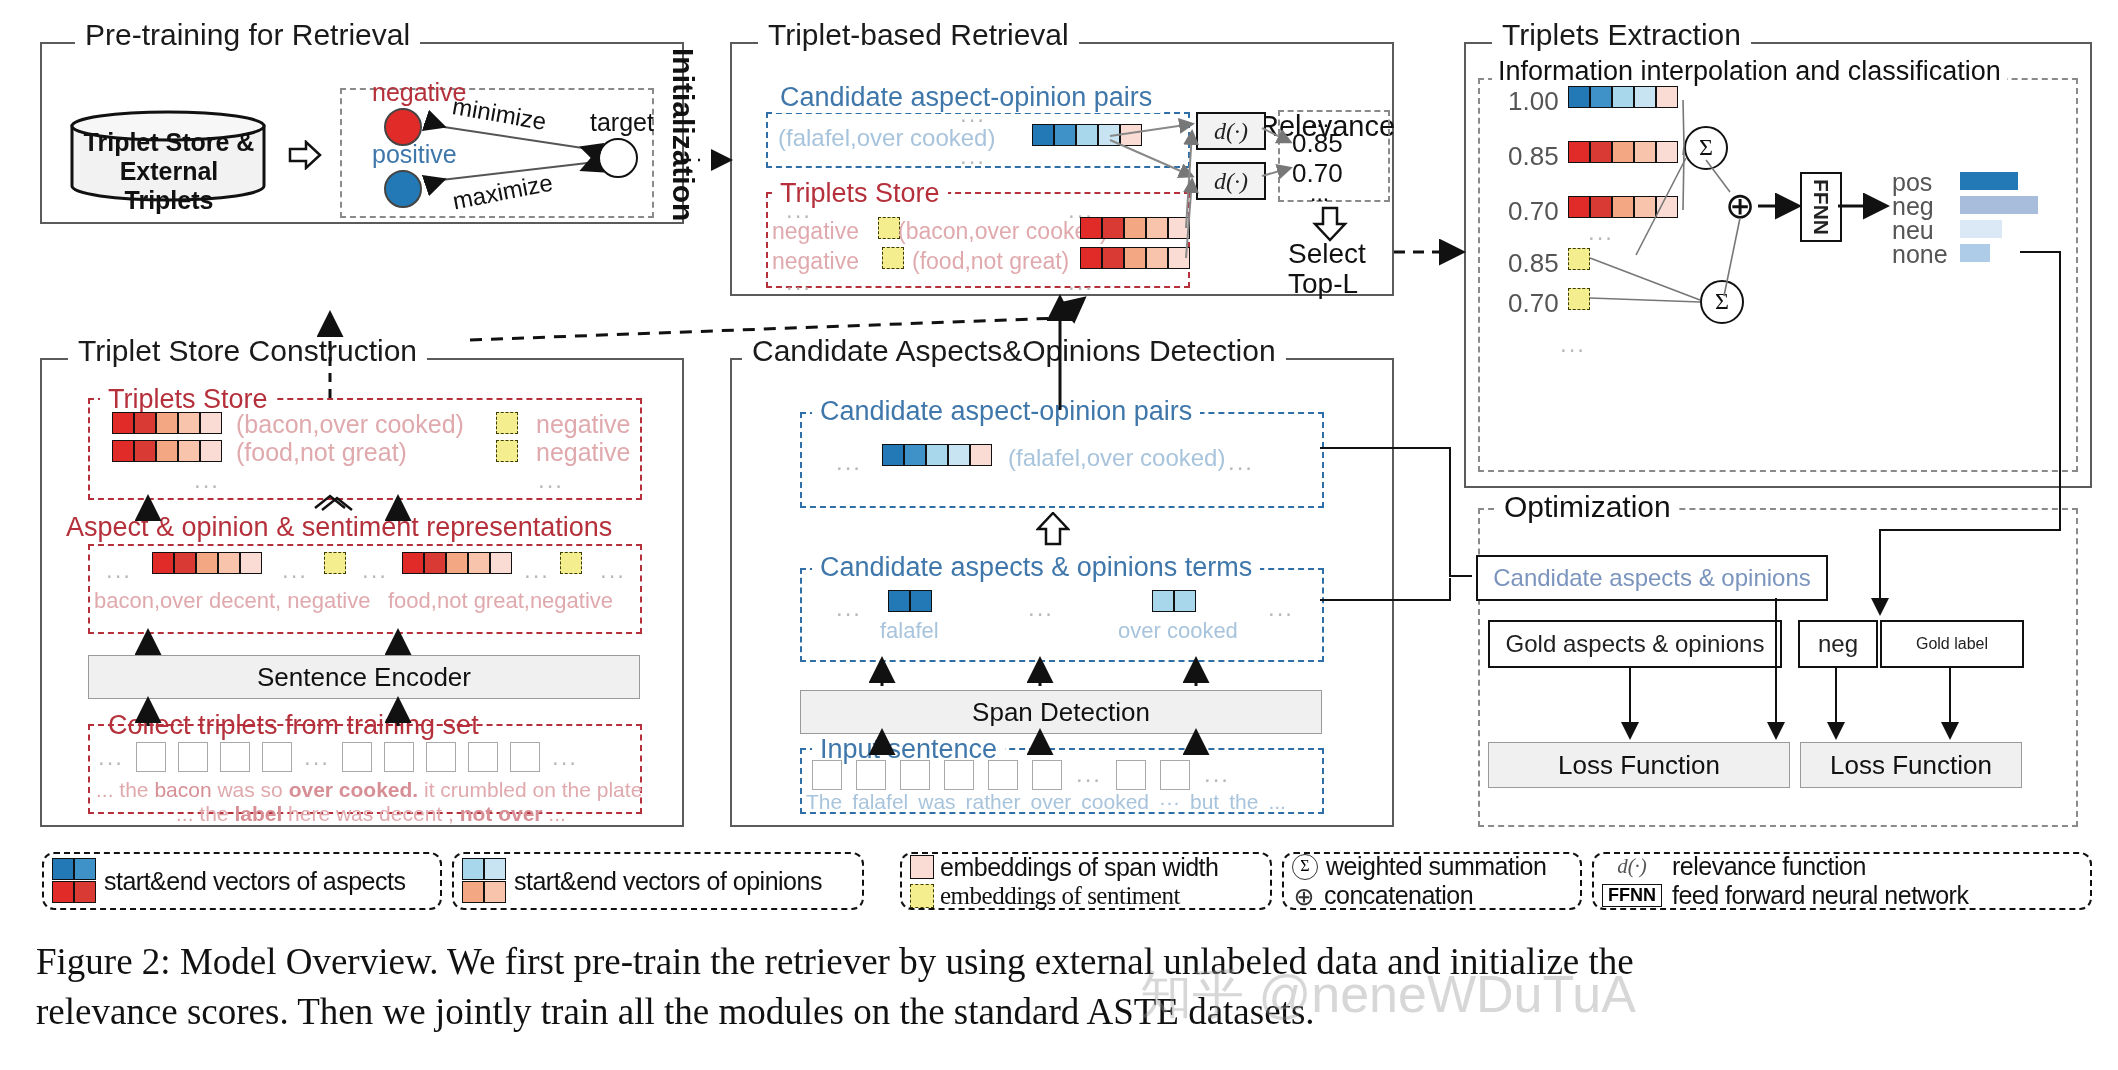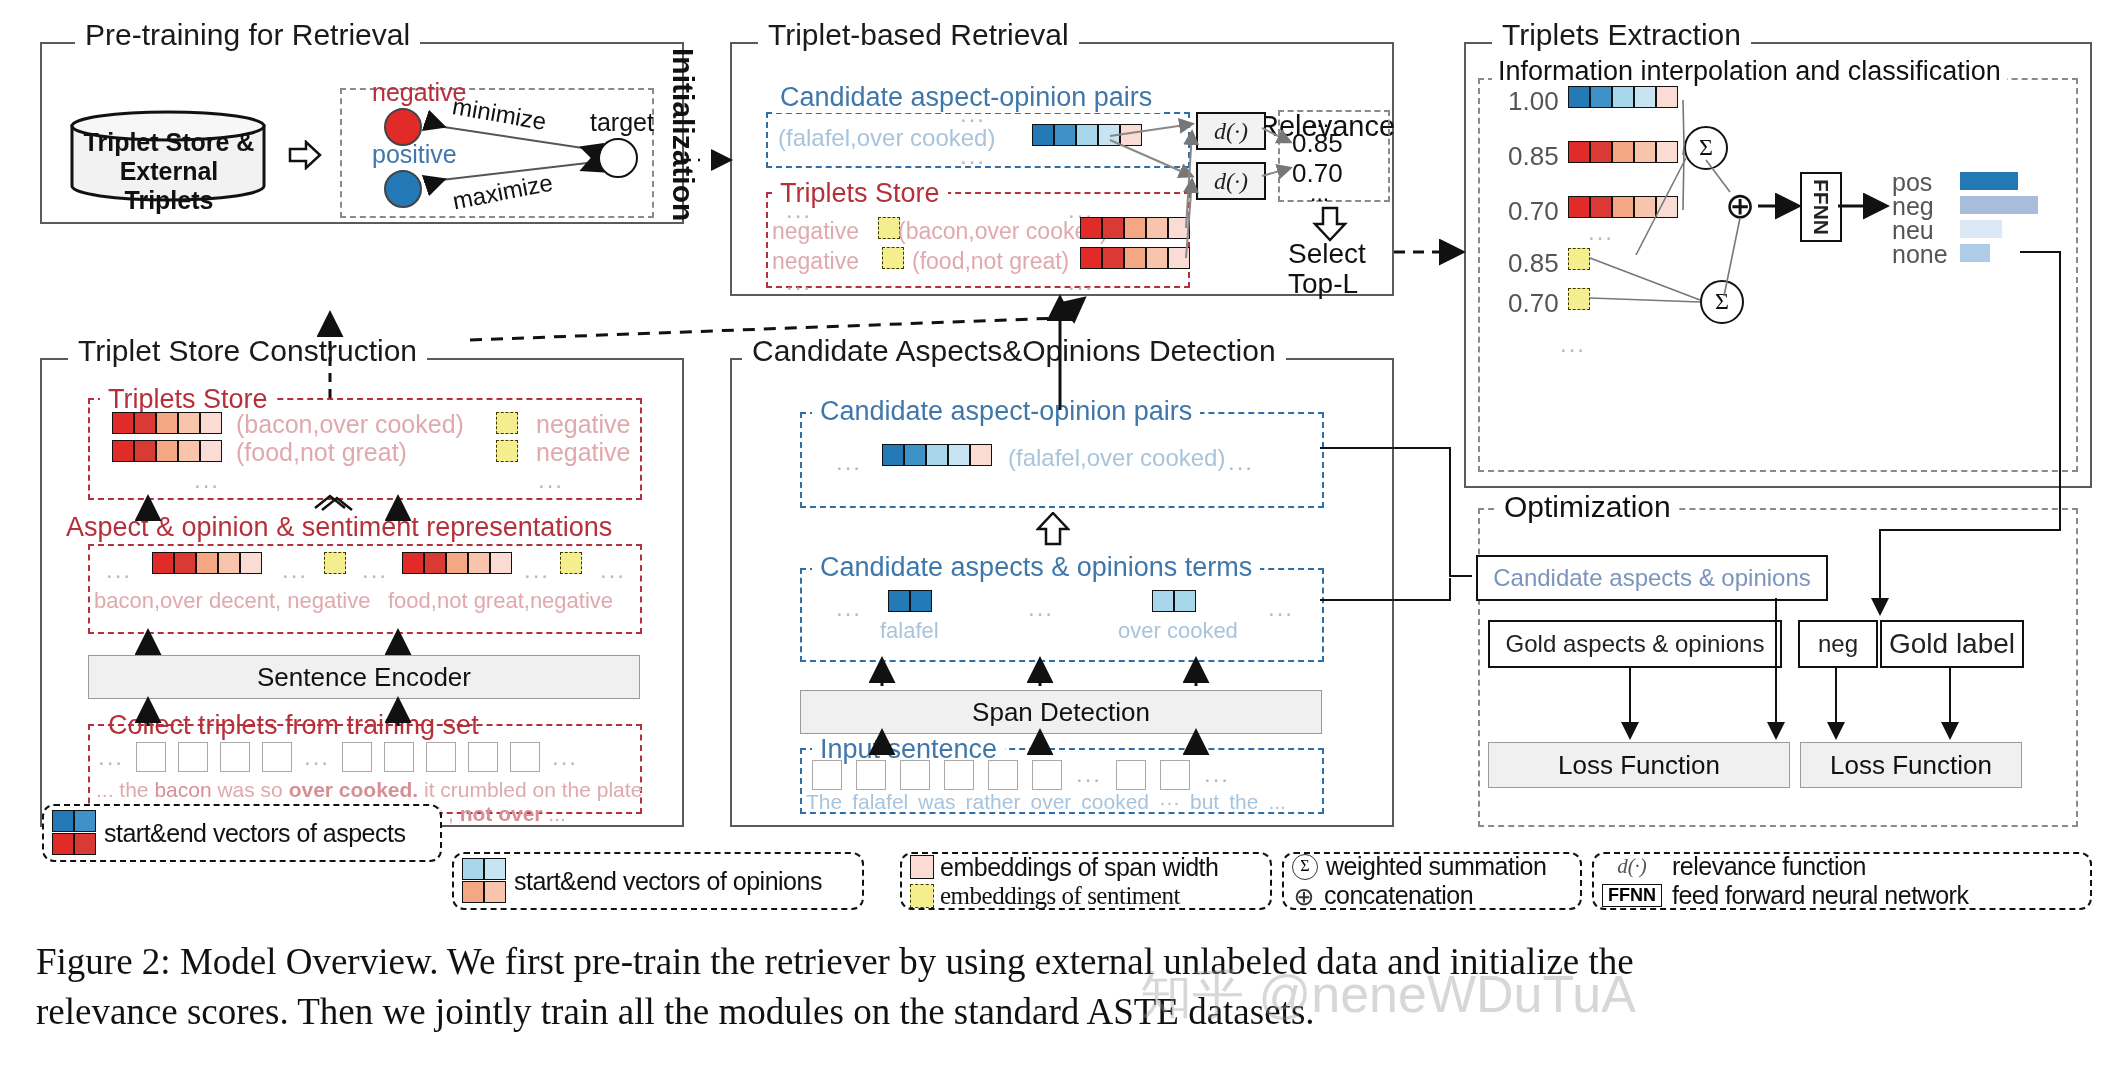--- a/index.html
+++ b/index.html
@@ -325,21 +325,21 @@
   <span>the</span>
   <span>...</span>
 </div>
 
 <div class="dash-gray abs" style="left:1478px;top:508px;width:596px;height:315px;"></div>
 <div class="abs" style="left:1496px;top:490px;background:#fff;padding:0 8px;font-size:30px;color:#111;">Optimization</div>
 
 <div class="whitebox" style="left:1476px;top:555px;width:348px;height:42px;color:#7a94bd;font-size:24px;">Candidate aspects &amp; opinions</div>
 <div class="whitebox" style="left:1488px;top:620px;width:290px;height:44px;font-size:24px;">Gold aspects &amp; opinions</div>
 <div class="whitebox" style="left:1798px;top:620px;width:76px;height:44px;font-size:24px;">neg</div>
-<div class="whitebox" style="left:1880px;top:620px;width:140px;height:44px;font-size:28px;">Gold label</div>
+<div class="whitebox" style="left:1880px;top:620px;width:140px;height:44px;font-size:16px;">Gold label</div>
 <div class="graybox" style="left:1488px;top:742px;width:300px;height:44px;">Loss Function</div>
 <div class="graybox" style="left:1800px;top:742px;width:220px;height:44px;">Loss Function</div>
 
 <svg class="ov">
   <defs>
     <marker id="ar" markerWidth="9" markerHeight="9" refX="7" refY="4.5" orient="auto">
         <path d="M0,0 L9,4.5 L0,9 z" fill="#111"></path>
       </marker>
     <marker id="arg" markerWidth="8" markerHeight="8" refX="6.5" refY="4" orient="auto">
         <path d="M0,0 L8,4 L0,8 z" fill="#777"></path>
@@ -407,21 +407,21 @@
   <line x1="1724" y1="296" x2="1740" y2="218" stroke="#777" stroke-width="1.6"></line>
   <path d="M1758,206 L1796,206" stroke="#111" stroke-width="3" marker-end="url(#ar)"></path>
   <path d="M1838,206 L1884,206" stroke="#111" stroke-width="3" marker-end="url(#ar)"></path>
 
   <path d="M1630,666 L1630,736" stroke="#111" stroke-width="2" marker-end="url(#ar)"></path>
   <path d="M1776,598 L1776,736" stroke="#111" stroke-width="2" marker-end="url(#ar)"></path>
   <path d="M1836,666 L1836,736" stroke="#111" stroke-width="2" marker-end="url(#ar)"></path>
   <path d="M1950,666 L1950,736" stroke="#111" stroke-width="2" marker-end="url(#ar)"></path>
 </svg>
 
-<div class="legend" style="left:42px;top:804px;width:400px;height:58px;text-align:center;">
+<div class="legend" style="left:42px;top:852px;width:400px;height:58px;text-align:center;">
   <span class="abs" style="position:relative;display:inline-block;width:46px;height:46px;margin-right:6px;">
     <span style="position:absolute;left:0;top:0;width:44px;height:22px;display:flex;">
       <span style="flex:1;background:#2279b5;border:1.5px solid #111;box-sizing:border-box;"></span>
         <span style="flex:1;background:#3f92c8;border:1.5px solid #111;box-sizing:border-box;"></span>
     </span>
     <span style="position:absolute;left:0;top:23px;width:44px;height:22px;display:flex;">
       <span style="flex:1;background:#e02b28;border:1.5px solid #111;box-sizing:border-box;"></span>
         <span style="flex:1;background:#d93a33;border:1.5px solid #111;box-sizing:border-box;"></span>
     </span>
   </span>

